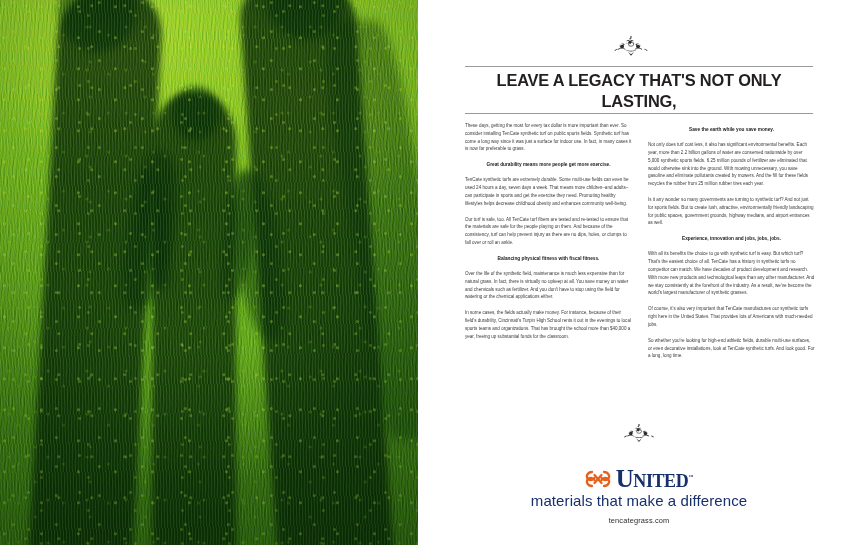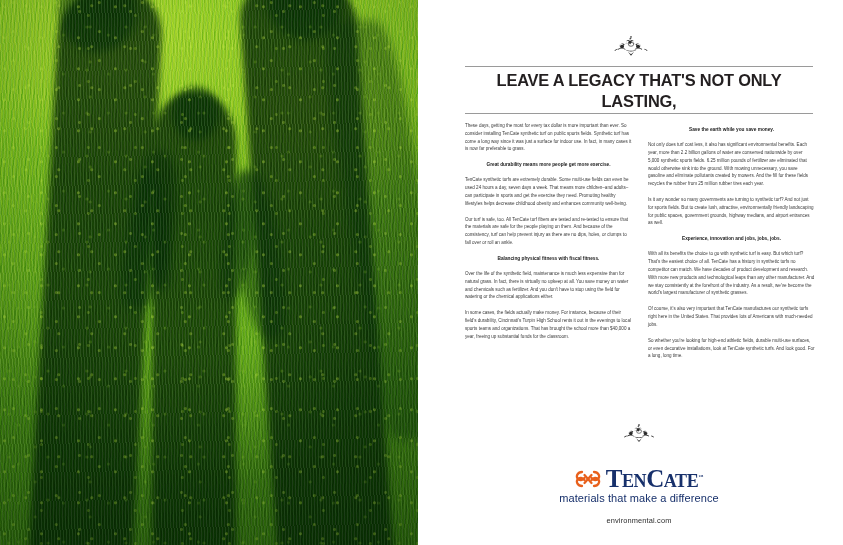--- a/index.html
+++ b/index.html
@@ -284,21 +284,21 @@
     position: relative;
     font-variant: small-caps;
   }
   .logo-word .tm {
     font-size: 5px;
     vertical-align: super;
     letter-spacing: 0;
   }
   .tagline {
     font-family: "Liberation Sans", sans-serif;
-    font-size: 11px;
+    font-size: 15px;
     color: #17306b;
     margin-top: 1px;
     letter-spacing: 0.1px;
   }
   .site-url {
     position: absolute;
     left: 47px; right: 30px;
     top: 516px;
     text-align: center;
     font-family: "Liberation Sans", sans-serif;
@@ -396,21 +396,21 @@
         <svg class="logo-mark" width="26" height="22" viewBox="0 0 52 44">
           <g fill="none" stroke="#e8601c" stroke-width="4.6" stroke-linecap="round" stroke-linejoin="round">
             <path d="M14 8 C5 8, 2 16, 5 21 C8 26, 16 25, 19 20"></path>
             <path d="M14 36 C5 36, 2 28, 5 23 C8 18, 16 19, 19 24"></path>
             <path d="M38 8 C47 8, 50 16, 47 21 C44 26, 36 25, 33 20"></path>
             <path d="M38 36 C47 36, 50 28, 47 23 C44 18, 36 19, 33 24"></path>
             <path d="M19 14 L33 30"></path>
             <path d="M33 14 L19 30"></path>
           </g>
         </svg>
-        <div class="logo-word"><span>TenCate</span><span class="tm">™</span></div>
+        <div class="logo-word"><span>United</span><span class="tm">™</span></div>
       </div>
       <div class="tagline">materials that make a difference</div>
     </div>
 
-    <div class="site-url">environmental.com</div>
+    <div class="site-url">tencategrass.com</div>
 
   </div>
 </div>
 
 </body></html>

